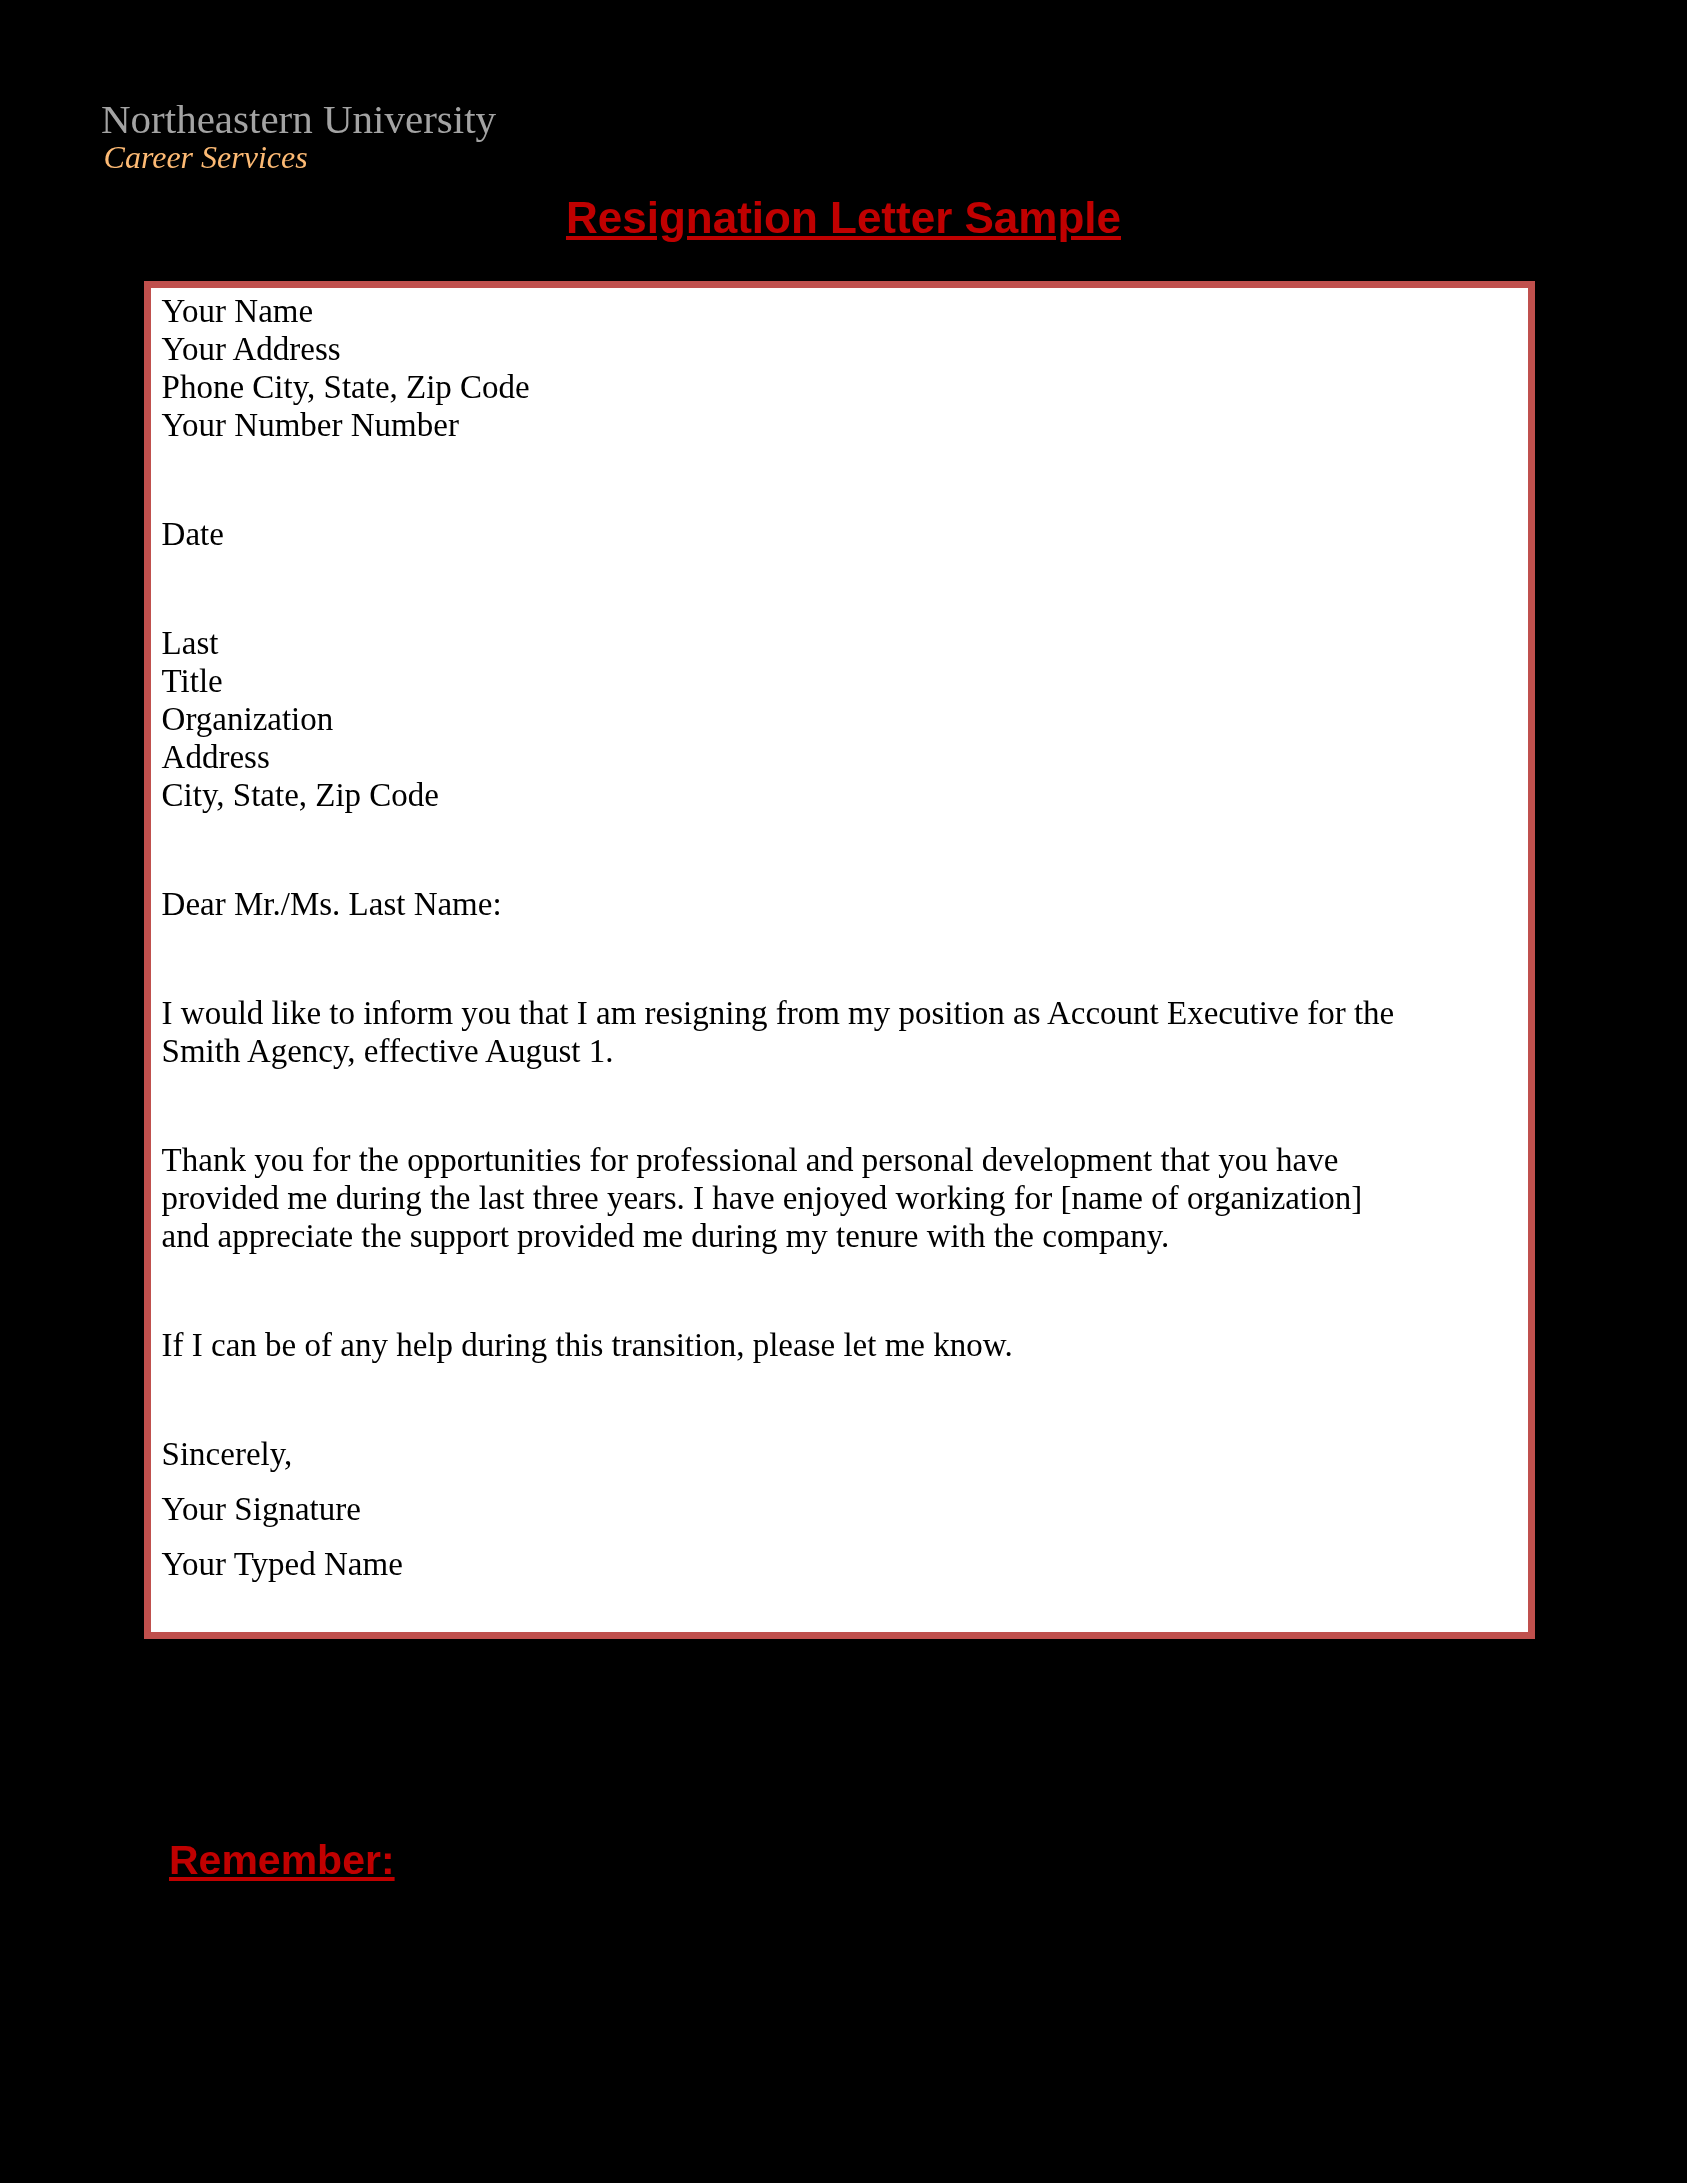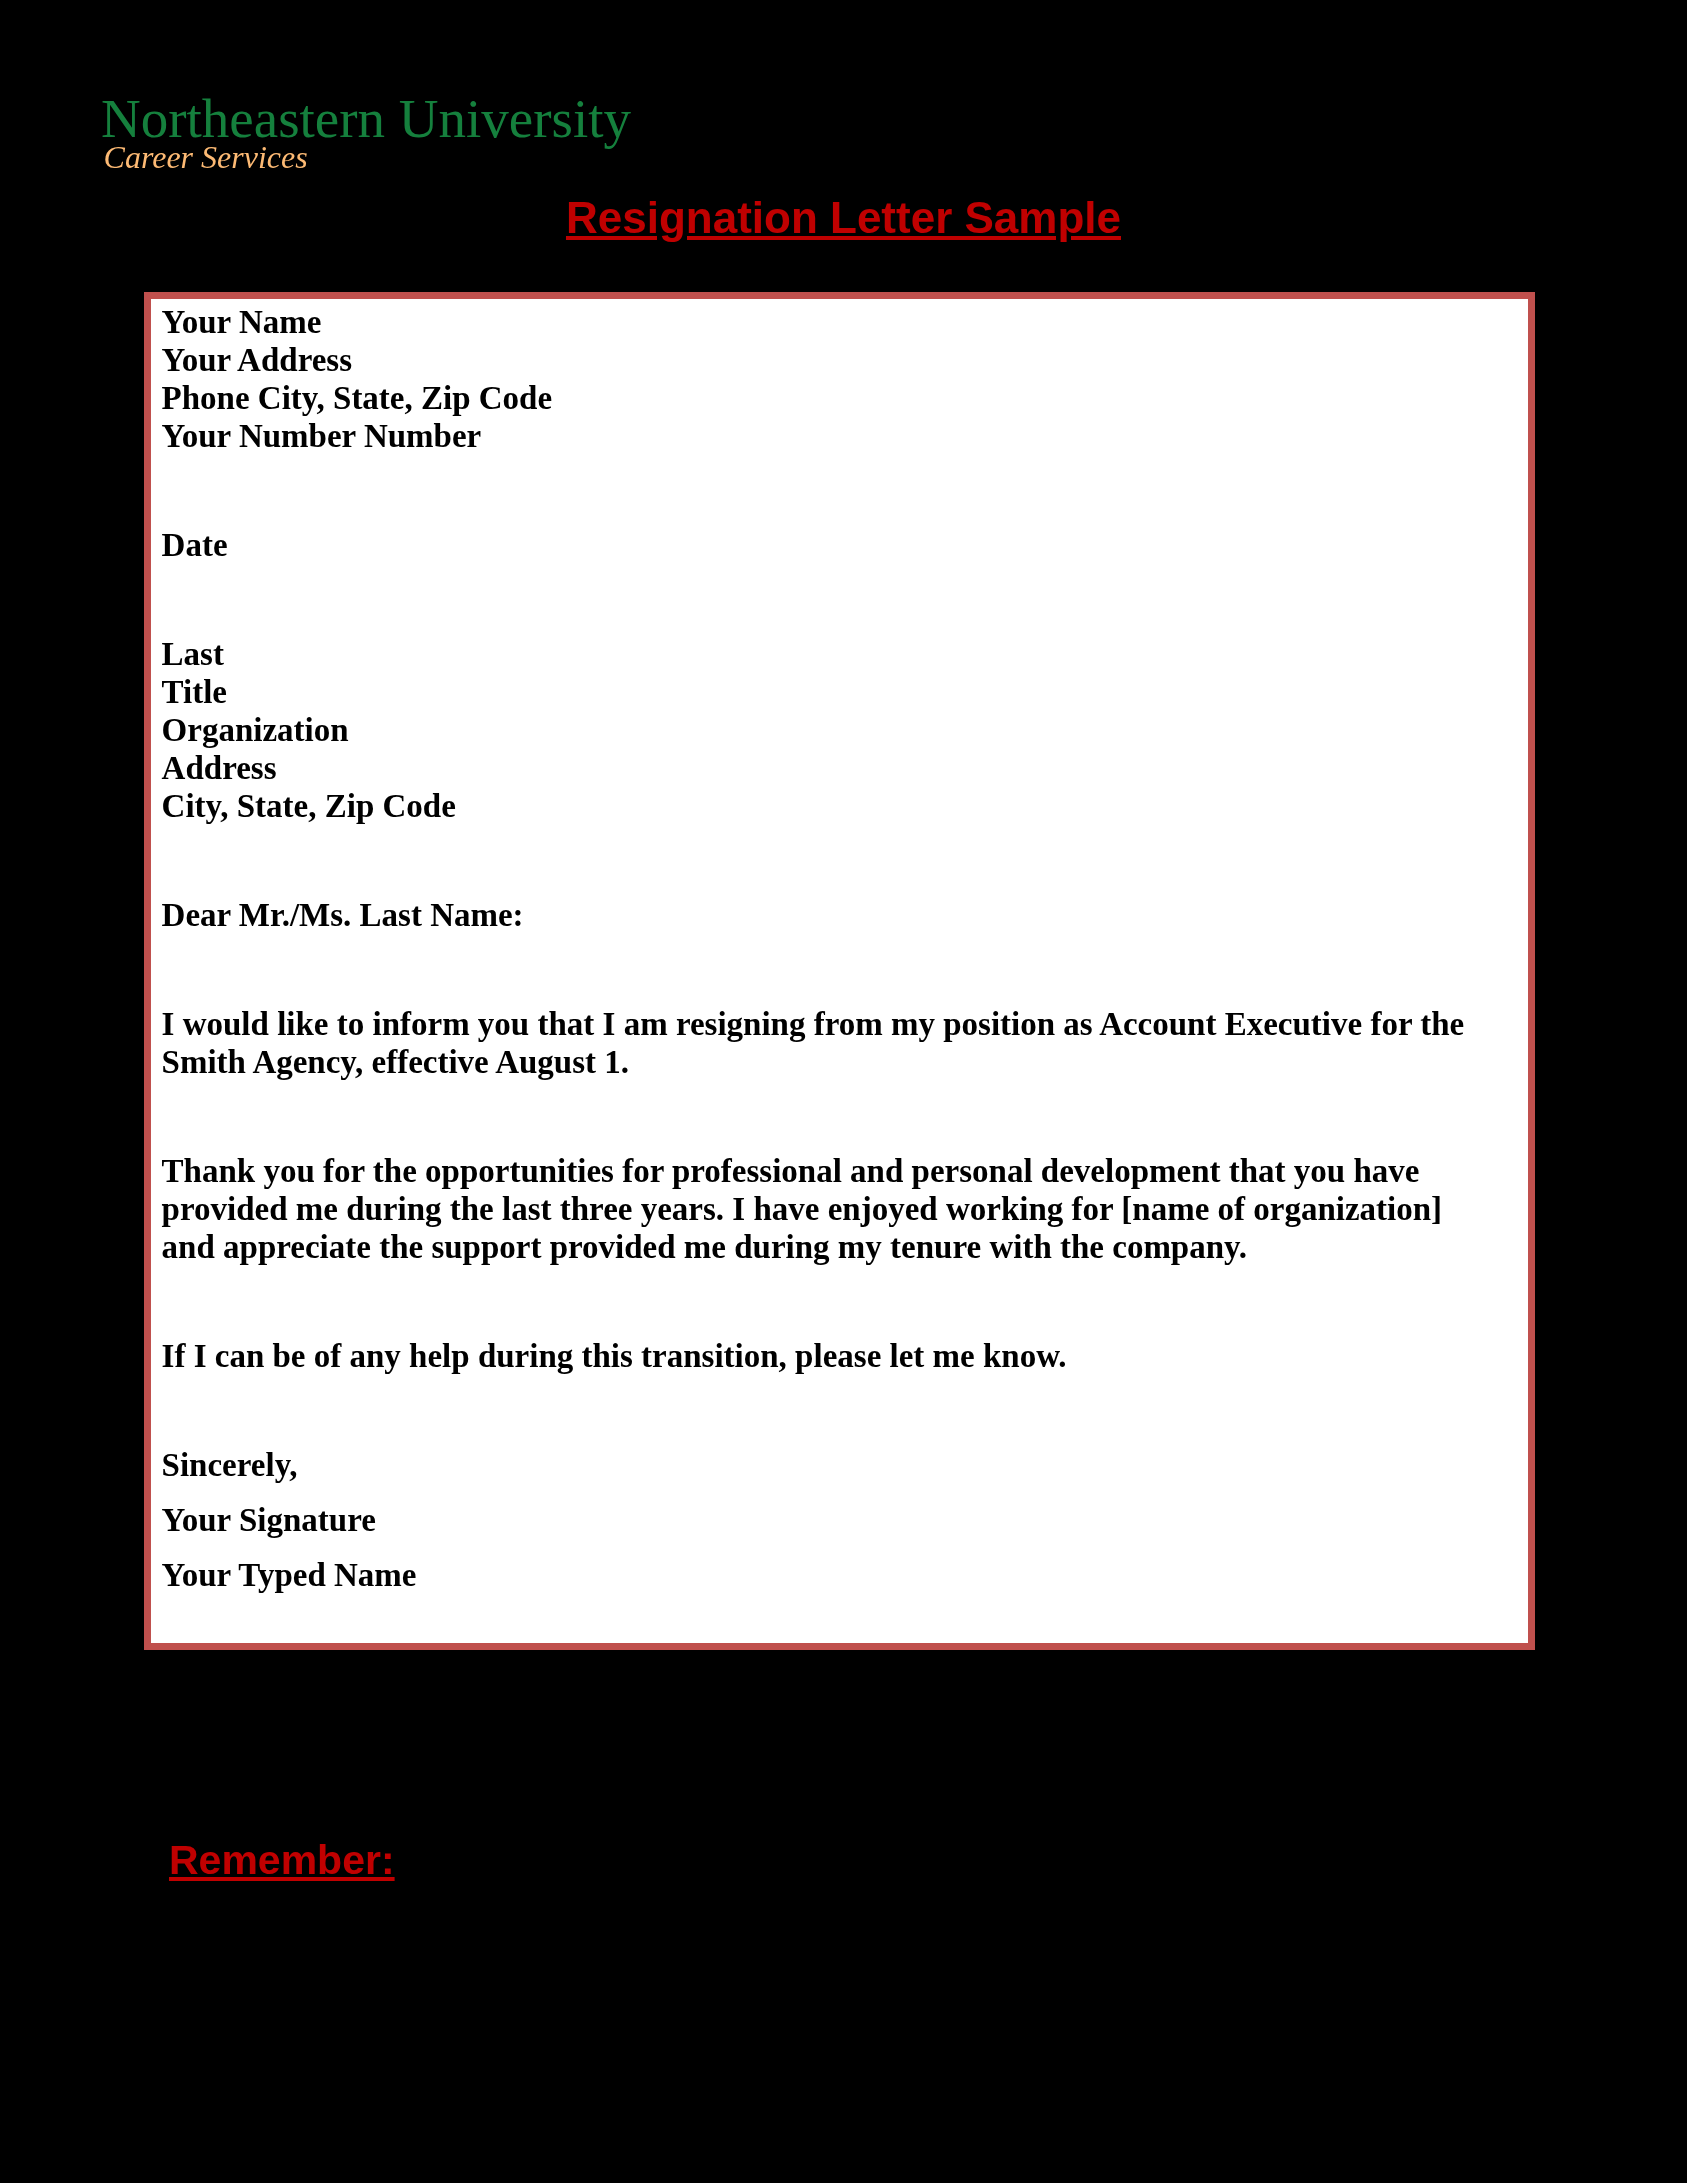--- a/index.html
+++ b/index.html
@@ -13,23 +13,23 @@
   }
 
   
   .logo-block {
     position: absolute;
     left: 101px;
     top: 97px;
   }
   .university-wordmark {
     font-family: "Liberation Serif", serif;
-    font-size: 55px;
+    font-size: 41px;
     line-height: 44px;
-    color: #15803d;
+    color: #a3a3a3;
     letter-spacing: 0px;
     white-space: nowrap;
   }
   .career-subtitle {
     font-family: "Liberation Serif", serif;
     font-style: italic;
     font-size: 32px;
     line-height: 34px;
     color: #fdba74;
     margin-top: -1.3px;
@@ -49,29 +49,28 @@
     font-size: 44px;
     color: #C00000;
     text-decoration: underline;
     white-space: nowrap;
   }
 
   
   .letter-box {
     position: absolute;
     left: 144px;
-    top: 292px;
+    top: 281px;
     width: 1391px;
     height: 1358px;
     box-sizing: border-box;
     background: #FFFFFF;
     border: 7.3px solid #C0504D;
     padding: 4px 6.6px 0 10.6px;
     overflow: hidden;
-    font-weight: bold;
   }
   .letter-box .line {
     font-family: "Liberation Serif", serif;
     font-size: 33px;
     line-height: 38px;
     color: #000000;
     white-space: nowrap;
   }
   .para-gap { margin-bottom: 71px; }
   .closing-gap { margin-bottom: 17px; }

